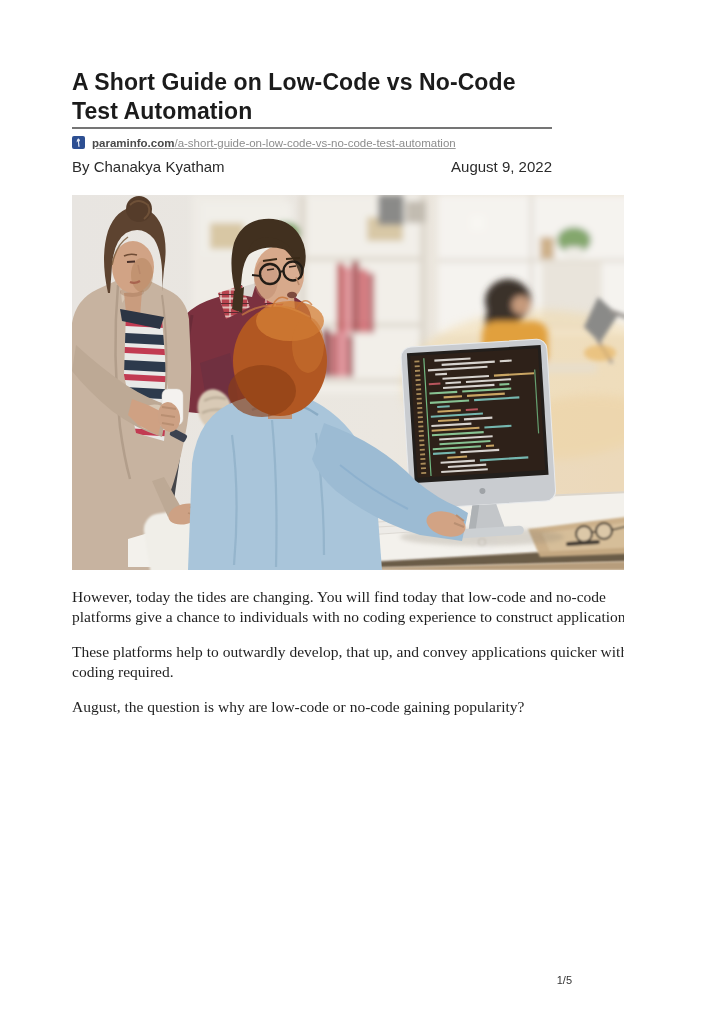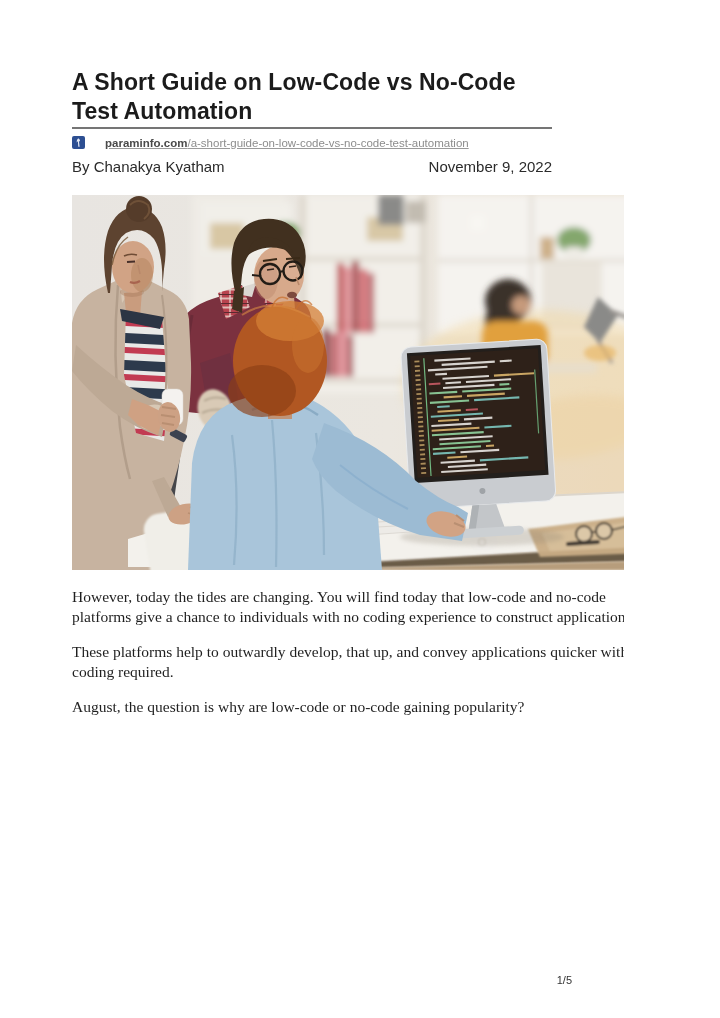--- a/index.html
+++ b/index.html
@@ -6,21 +6,21 @@
   .page{
     position:relative;width:624px;height:1018px;background:#ffffff;overflow:hidden;
     font-family:"Liberation Sans",sans-serif;
   }
   .content{padding:68px 72px 0 72px;}
   h1.title{
     margin:0;font-size:23px;line-height:28.5px;font-weight:bold;color:#1b1b1b;
     letter-spacing:0.1px;font-family:"Liberation Sans",sans-serif;
   }
   .rule{border:none;border-top:2px solid #757575;margin:2px 0 0 0;}
-  .source-row{display:flex;align-items:center;gap:20px;margin-top:7px;}
+  .source-row{display:flex;align-items:center;gap:7px;margin-top:7px;}
   .favicon{width:13px;height:13px;flex:0 0 auto;display:block;}
   .source-link{font-size:11.5px;color:#8d8d8d;text-decoration:underline;text-decoration-color:#9a9a9a;cursor:pointer;}
   .source-link .domain{color:#4a4a4a;font-weight:bold;}
   .byline-row{display:flex;justify-content:space-between;align-items:baseline;margin-top:9px;
     font-size:15px;color:#2b2b2b;}
   .photo{margin-top:20px;width:576px;height:375px;display:block;}
   .photo svg{display:block;}
   .body{margin-top:17px;font-family:"Liberation Serif","DejaVu Serif",serif;
     font-size:15.5px;line-height:20px;color:#1f1f1f;width:576px;}
   .body p{margin:0 0 15px 0;}
@@ -37,21 +37,21 @@
       <svg class="favicon" viewBox="0 0 13 13">
         <rect x="0" y="0" width="13" height="13" rx="2" fill="#2d4f92"></rect>
         <path d="M6.2 2.2 Q8.6 3.4 8.0 5.4 L6.9 5.0 L7.6 10.8 L6.3 10.8 L5.9 5.2 L4.6 6.6 Q4.2 4.0 6.2 2.2 Z" fill="#e8ecf5"></path>
       </svg>
       <a class="source-link">
         <span class="domain">paraminfo.com</span><span>/a-short-guide-on-low-code-vs-no-code-test-automation</span>
       </a>
     </div>
     <div class="byline-row">
       <span>By Chanakya Kyatham</span>
-      <span>November 9, 2022</span>
+      <span>August 9, 2022</span>
     </div>
 
     <figure class="photo" style="margin:20px 0 0 0;" role="img" aria-label="Office scene: a red-haired person seated at a white desk works at a desktop monitor displaying colored code, while a man in a maroon sweater with glasses and a woman in a beige cardigan holding a white cup look on; blurred white shelves with red books, a coworker in orange and a desk lamp in the background">
       <svg width="576" height="375" viewBox="0 0 576 375">
         <defs>
           <filter id="b1" x="-20%" y="-20%" width="140%" height="140%">
               <feGaussianBlur stdDeviation="1"></feGaussianBlur>
             </filter>
           <filter id="b2" x="-20%" y="-20%" width="140%" height="140%">
               <feGaussianBlur stdDeviation="2"></feGaussianBlur>

